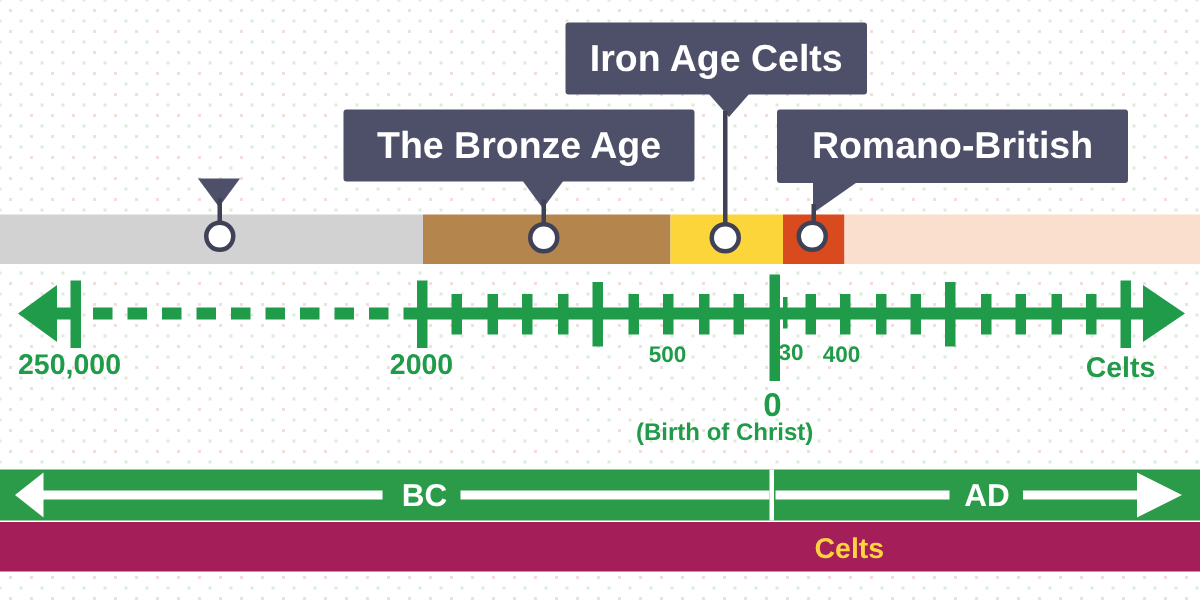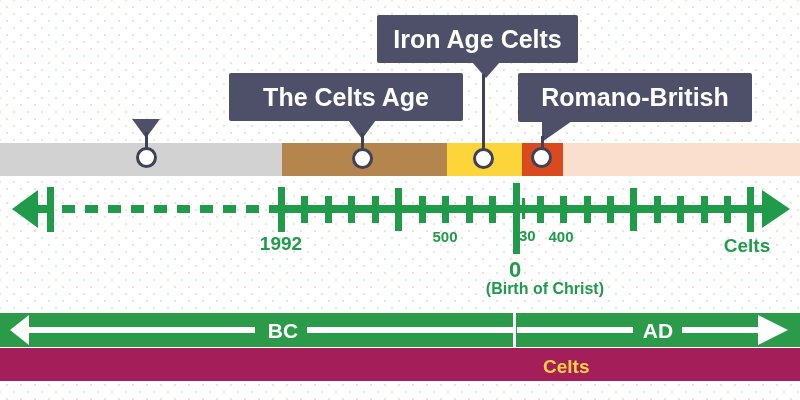--- a/index.html
+++ b/index.html
@@ -55,21 +55,21 @@
   .tl-arrow{position:absolute;width:0;height:0;}
   #tl-arrow-left {left:12px; top:190px;border-top:19px solid transparent;border-bottom:19px solid transparent;border-right:26px solid var(--green,#1f9b49);}
   #tl-arrow-right{left:762px;top:190px;border-top:19px solid transparent;border-bottom:19px solid transparent;border-left:28px solid var(--green,#1f9b49);}
   .tl-label{position:absolute;color:var(--green,#1f9b49);font-weight:bold;white-space:nowrap;}
   #lbl-far-left{left:12px; top:233px;font-size:19px;}
   #lbl-2000    {left:246px;top:233px;width:70px;text-align:center;font-size:19px;}
   #lbl-600     {left:425px;top:228px;width:40px;text-align:center;font-size:15px;}
   #lbl-50      {left:519px;top:227px;font-size:15px;}
   #lbl-400     {left:541px;top:228px;width:40px;text-align:center;font-size:15px;}
   #lbl-0       {left:495px;top:257px;width:40px;text-align:center;font-size:22px;}
-  #lbl-birth   {left:424px;top:280px;width:180px;text-align:right;font-size:16px;}
+  #lbl-birth   {left:424px;top:280px;width:180px;text-align:left;font-size:16px;}
   #lbl-today   {left:697px;top:234px;width:100px;text-align:center;font-size:19px;line-height:24px;}
   
   .bcad-band{position:absolute;left:0;top:313px;width:800px;height:34px;background:var(--band-green,#2b9b49);}
   .band-line{position:absolute;height:6px;top:327px;background:#fff;}
   #bl-1{left:28px; width:227px;}
   #bl-2{left:307px;width:206px;}
   #bl-3{left:517px;width:116px;}
   #bl-4{left:682px;width:76px;}
   #band-divider{position:absolute;left:513px;top:313px;width:3px;height:34px;background:#fff;}
   .band-arrow{position:absolute;width:0;height:0;}
@@ -91,21 +91,21 @@
 
   <div class="era-band">
     <div class="seg" id="seg-stone" style="background: rgb(210, 210, 210);"></div>
     <div class="seg" id="seg-bronze" style="background: rgb(181, 133, 78);"></div>
     <div class="seg" id="seg-iron" style="background: rgb(251, 213, 58);"></div>
     <div class="seg" id="seg-romano" style="background: rgb(217, 75, 31);"></div>
     <div class="seg" id="seg-after" style="background: rgb(250, 223, 206);"></div>
   </div>
 
   <div class="callout" id="co-bronze">
-    <span>The Celts Age</span>
+    <span>The Bronze Age</span>
   </div>
   <div class="callout" id="co-romano">
     <span>Romano-British</span>
   </div>
   <div class="callout" id="co-iron">
     <span>Iron Age Celts</span>
   </div>
 
   <div class="wedge" id="wg-stone"></div>
   <div class="wedge" id="wg-bronze"></div>
@@ -153,21 +153,22 @@
       <div class="tl-tick" style="left: 583.5px; top: 196px; width: 7px; height: 27px;"></div>
       <div class="tl-tick" style="left: 606.5px; top: 196px; width: 7px; height: 27px;"></div>
       <div class="tl-tick" style="left: 629.5px; top: 188px; width: 7px; height: 43px;"></div>
       <div class="tl-tick" style="left: 653.5px; top: 196px; width: 7px; height: 27px;"></div>
       <div class="tl-tick" style="left: 676.5px; top: 196px; width: 7px; height: 27px;"></div>
       <div class="tl-tick" style="left: 700.5px; top: 196px; width: 7px; height: 27px;"></div>
       <div class="tl-tick" style="left: 723.5px; top: 196px; width: 7px; height: 27px;"></div>
       <div class="tl-tick" style="left: 746.5px; top: 187px; width: 7px; height: 45px;"></div>
     </div>
 
-  <div class="tl-label" id="lbl-2000">1992</div>
+  <div class="tl-label" id="lbl-far-left">250,000</div>
+  <div class="tl-label" id="lbl-2000">2000</div>
   <div class="tl-label" id="lbl-600">500</div>
   <div class="tl-label" id="lbl-50">30</div>
   <div class="tl-label" id="lbl-400">400</div>
   <div class="tl-label" id="lbl-0">0</div>
   <div class="tl-label" id="lbl-birth">(Birth of Christ)</div>
   <div class="tl-label" id="lbl-today">
     <div>Celts</div>
   </div>
 
   <div class="bcad-band" style="background: rgb(43, 155, 73);"></div>

